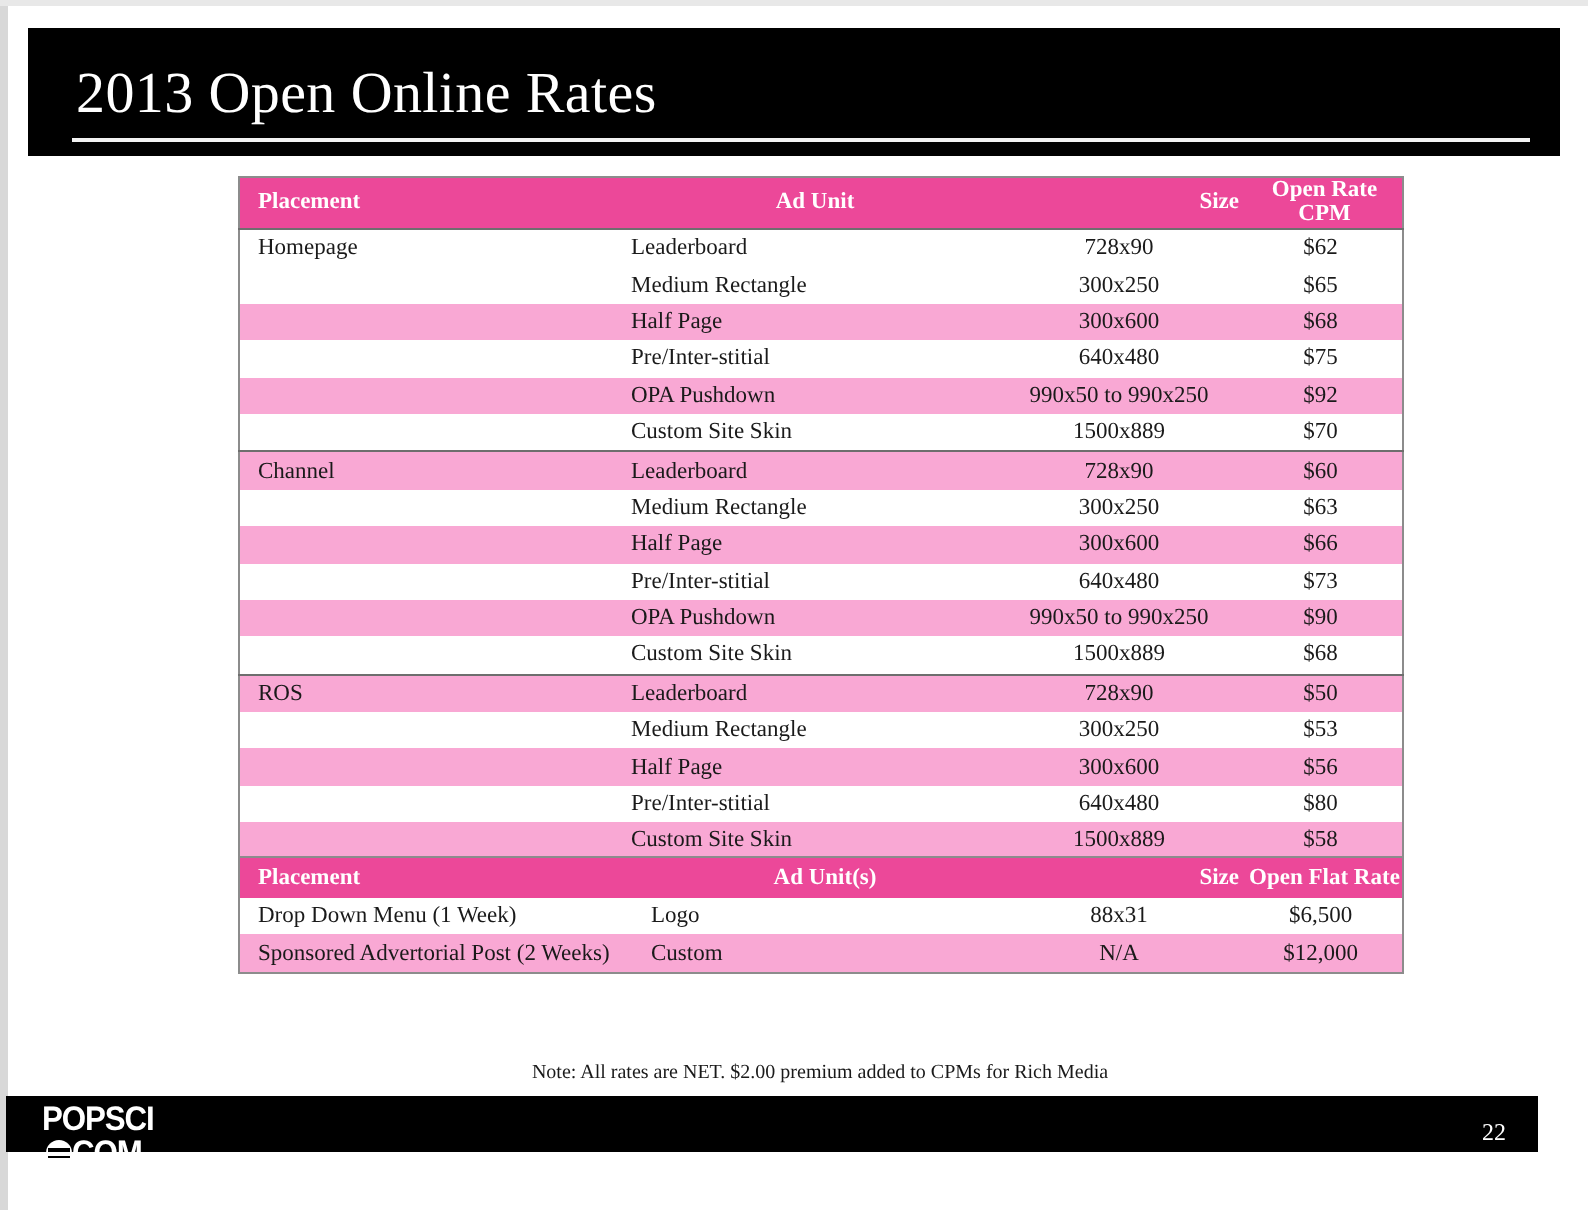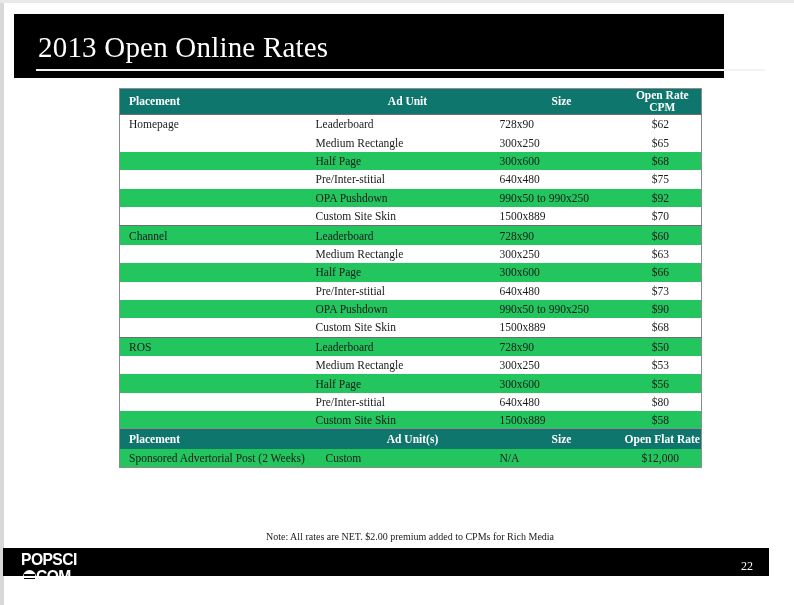--- a/index.html
+++ b/index.html
@@ -37,21 +37,21 @@
     width: 794px;
     height: 3px;
     background: #e8e8e8;
   }
 
   
   .title-banner {
     position: absolute;
     left: 14px;
     top: 14px;
-    width: 710px;
+    width: 766px;
     height: 64px;
     background: #000000;
   }
   .title-text {
     position: absolute;
     left: 24px;
     top: 16px;
     font-size: 29px;
     line-height: 34px;
     color: #ffffff;
@@ -82,21 +82,21 @@
     top: 88px;
     width: 582px;
   }
   #flat-table {
     left: 119px;
     top: 428px;
     width: 582px;
   }
 
   .rate-table thead th {
-    background: #0f766e;
+    background: #ec4899;
     color: #ffffff;
     font-weight: bold;
     font-size: 11.5px;
     height: 19px;
     padding: 0 0 1px 4px;
     vertical-align: middle;
   }
   .rate-table tbody td {
     height: 18.4px;
     padding: 0;
@@ -110,29 +110,29 @@
   #cpm-table col.c-size  { width: 120px; }
   #cpm-table col.c-rate  { width: 82px; }
 
   #flat-table col.c-place { width: 200px; }
   #flat-table col.c-unit  { width: 180px; }
   #flat-table col.c-size  { width: 120px; }
   #flat-table col.c-rate  { width: 82px; }
 
   .th-place { text-align: left;  padding-left: 9px !important; }
   .th-unit  { text-align: center;  padding-left: 6px !important; }
-  .th-size  { text-align: center; }
+  .th-size  { text-align: right; }
   .th-rate  { text-align: center; margin-left: 26px; }
 
   td.col-place { text-align: left; padding-left: 9px !important; font-weight: normal; }
   td.col-unit  { text-align: left; padding-left: 6px !important; }
-  td.col-size  { text-align: left; }
+  td.col-size  { text-align: center; }
   td.col-rate  { text-align: center; }
 
-  tr.stripe td { background: #22c55e; }
+  tr.stripe td { background: #f9a8d4; }
   tr.plain  td { background: #ffffff; }
 
   tr.group-start td { border-top: 1.6px solid #6e6e6e; }
 
   
   .note {
     position: absolute;
     left: 119px;
     top: 531px;
     width: 582px;
@@ -357,20 +357,26 @@
     </colgroup>
     <thead>
       <tr>
         <th class="th-place">Placement</th>
         <th class="th-unit">Ad Unit(s)</th>
         <th class="th-size">Size</th>
         <th class="th-rate">Open Flat Rate</th>
       </tr>
     </thead>
     <tbody id="flat-body">
+        <tr class="plain">
+          <td class="col-place">Drop Down Menu (1 Week)</td>
+          <td class="col-unit">Logo</td>
+          <td class="col-size">88x31</td>
+          <td class="col-rate">$6,500</td>
+        </tr>
         <tr class="stripe">
           <td class="col-place">Sponsored Advertorial Post (2 Weeks)</td>
           <td class="col-unit">Custom</td>
           <td class="col-size">N/A</td>
           <td class="col-rate">$12,000</td>
         </tr>
       </tbody>
   </table>
 
   <div class="note">Note: All rates are NET. $2.00 premium added to CPMs for Rich Media</div>

